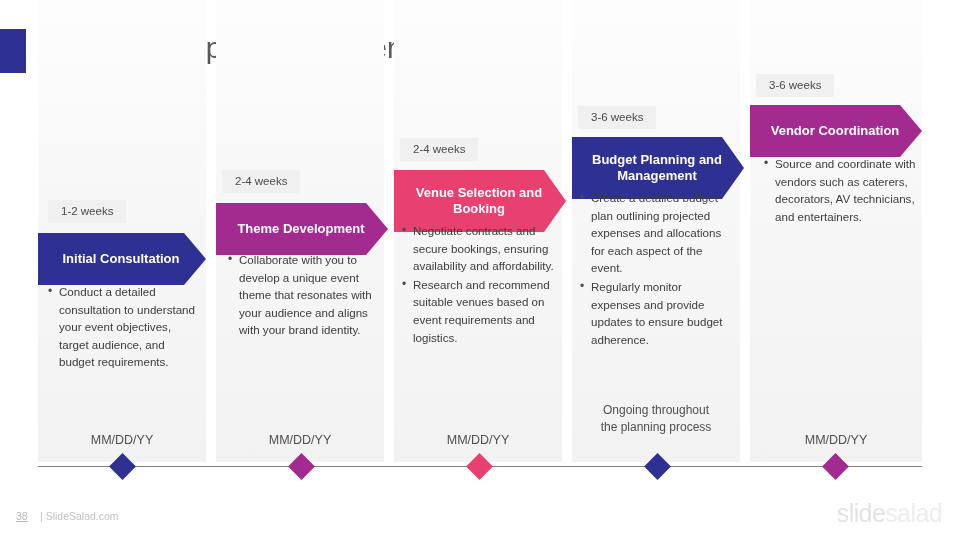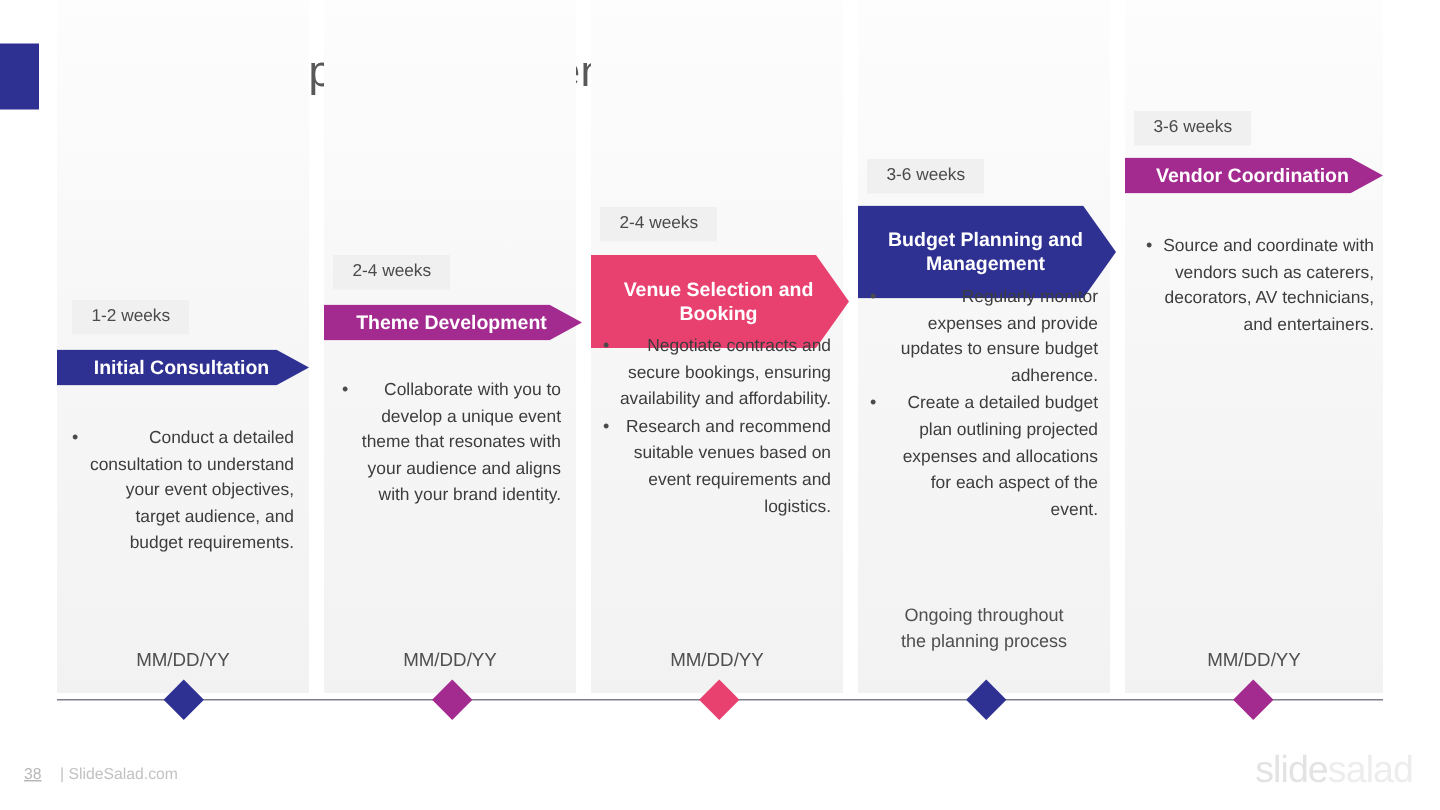--- a/index.html
+++ b/index.html
@@ -49,40 +49,39 @@
     position: absolute;
     background: #f0f0f0;
     color: #4a4a4a;
     font-size: 11.5px;
     padding: 5px 13px 6px 13px;
     white-space: nowrap;
   }
 
   .banner {
     position: absolute;
-    height: 24px;
+    height: 52px;
     color: #ffffff;
     font-size: 13px;
     font-weight: bold;
     display: flex;
     align-items: center;
     justify-content: center;
     text-align: center;
     line-height: 1.22;
     padding: 0 16px 0 14px;
     clip-path: polygon(0 0, calc(100% - 22px) 0, 100% 50%, calc(100% - 22px) 100%, 0 100%);
   }
   .banner.two-line { height: 62px; }
 
   .bullets {
     position: absolute;
     font-size: 11.6px;
     color: #3c3c3c;
     line-height: 1.52;
-    text-align: right;
   }
   .bullets ul { list-style: none; }
   .bullets li {
     position: relative;
     padding-left: 11px;
     margin-bottom: 1px;
   }
   .bullets li::before {
     content: "•";
     position: absolute;
@@ -192,22 +191,22 @@
   </div>
 
   <div class="column" style="left:572px;">
     <div class="col-inner">
       <div class="weeks-chip" style="left:6px; top:106px;">3-6 weeks</div>
       <div class="banner two-line" style="left:0px; top:137px; width:172px; background:#2e3192;">
         <span>Budget Planning and Management</span>
       </div>
       <div class="bullets" style="left:8px; top:189px; width:152px;">
         <ul>
+          <li>Create a detailed budget plan outlining projected expenses and allocations for each aspect of the event.</li>
           <li>Regularly monitor expenses and provide updates to ensure budget adherence.</li>
-          <li>Create a detailed budget plan outlining projected expenses and allocations for each aspect of the event.</li>
         </ul>
       </div>
       <div class="date-label" style="top:402px; font-size:12px; padding:0 22px;">Ongoing throughout the planning process</div>
     </div>
   </div>
 
   <div class="column" style="left:750px; width:172px;">
     <div class="col-inner">
       <div class="weeks-chip" style="left:6px; top:74px;">3-6 weeks</div>
       <div class="banner" style="left:0px; top:105px; width:172px; background:#a32a8f;">

